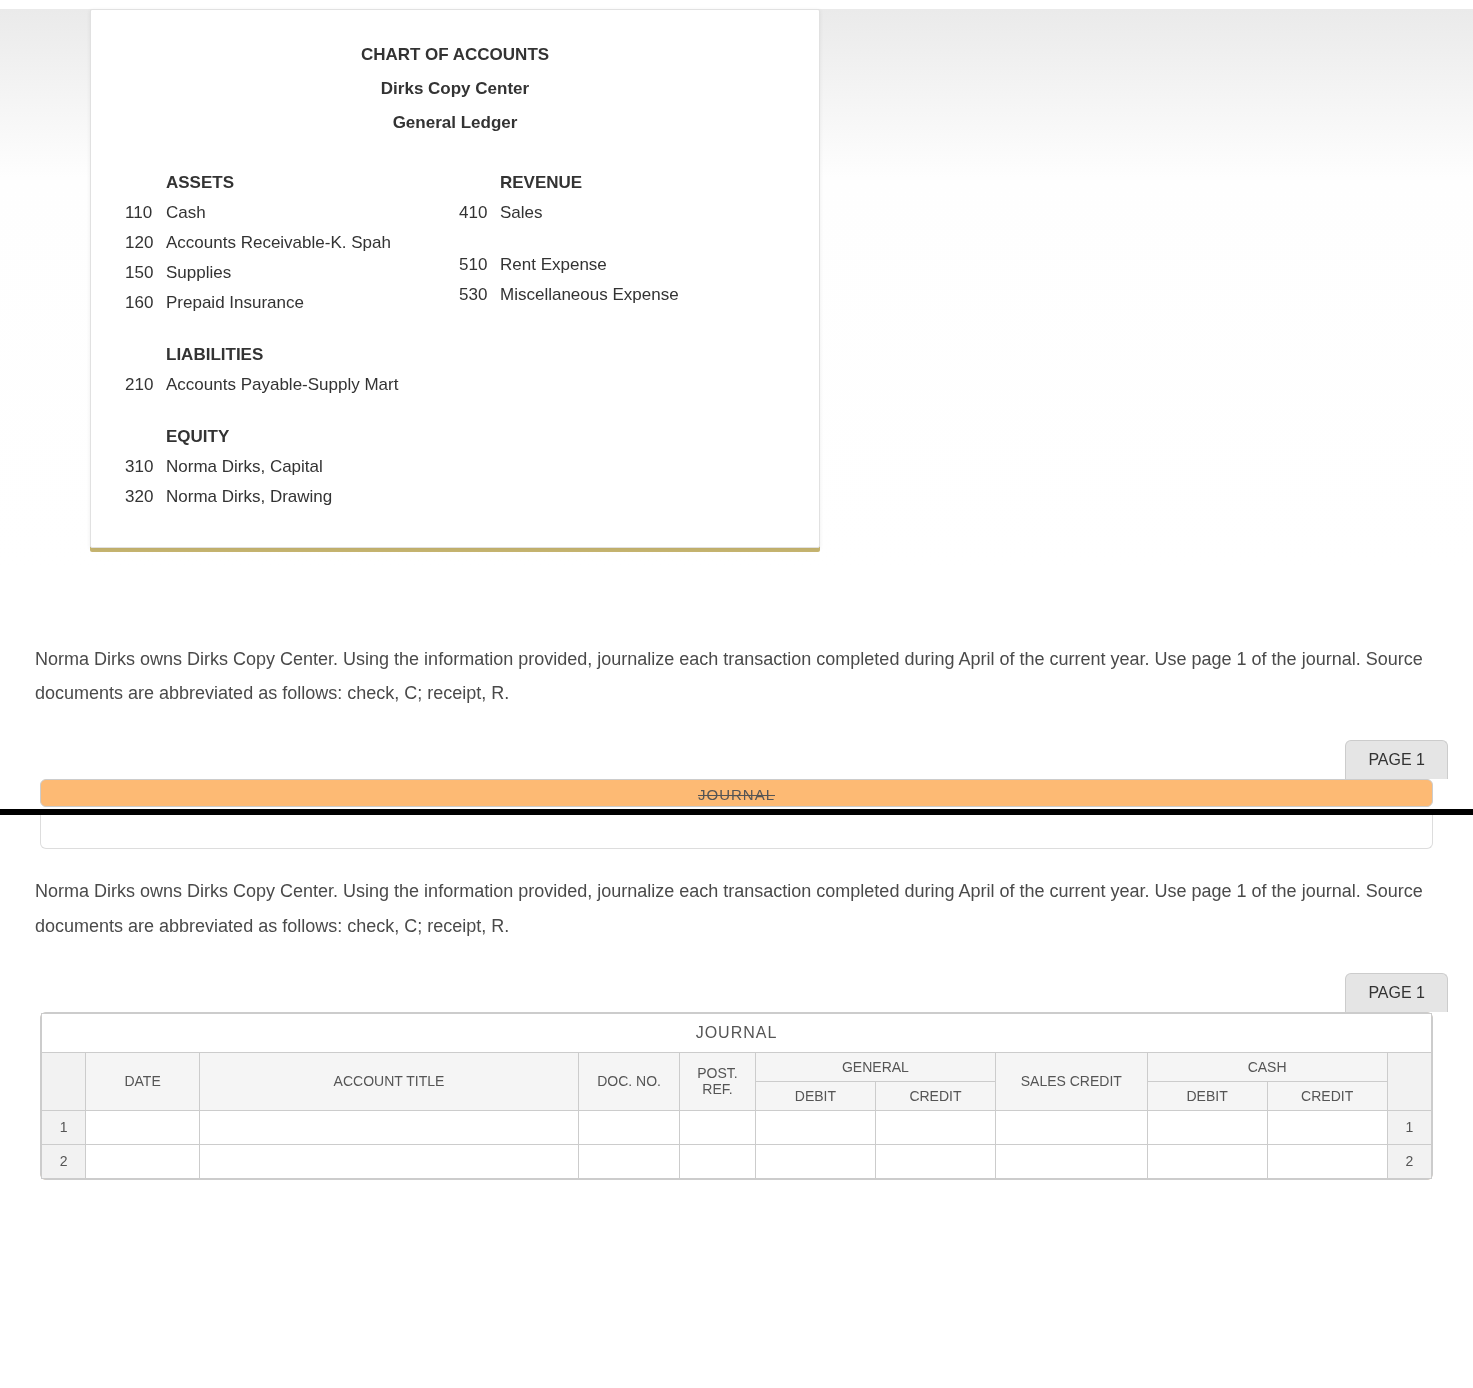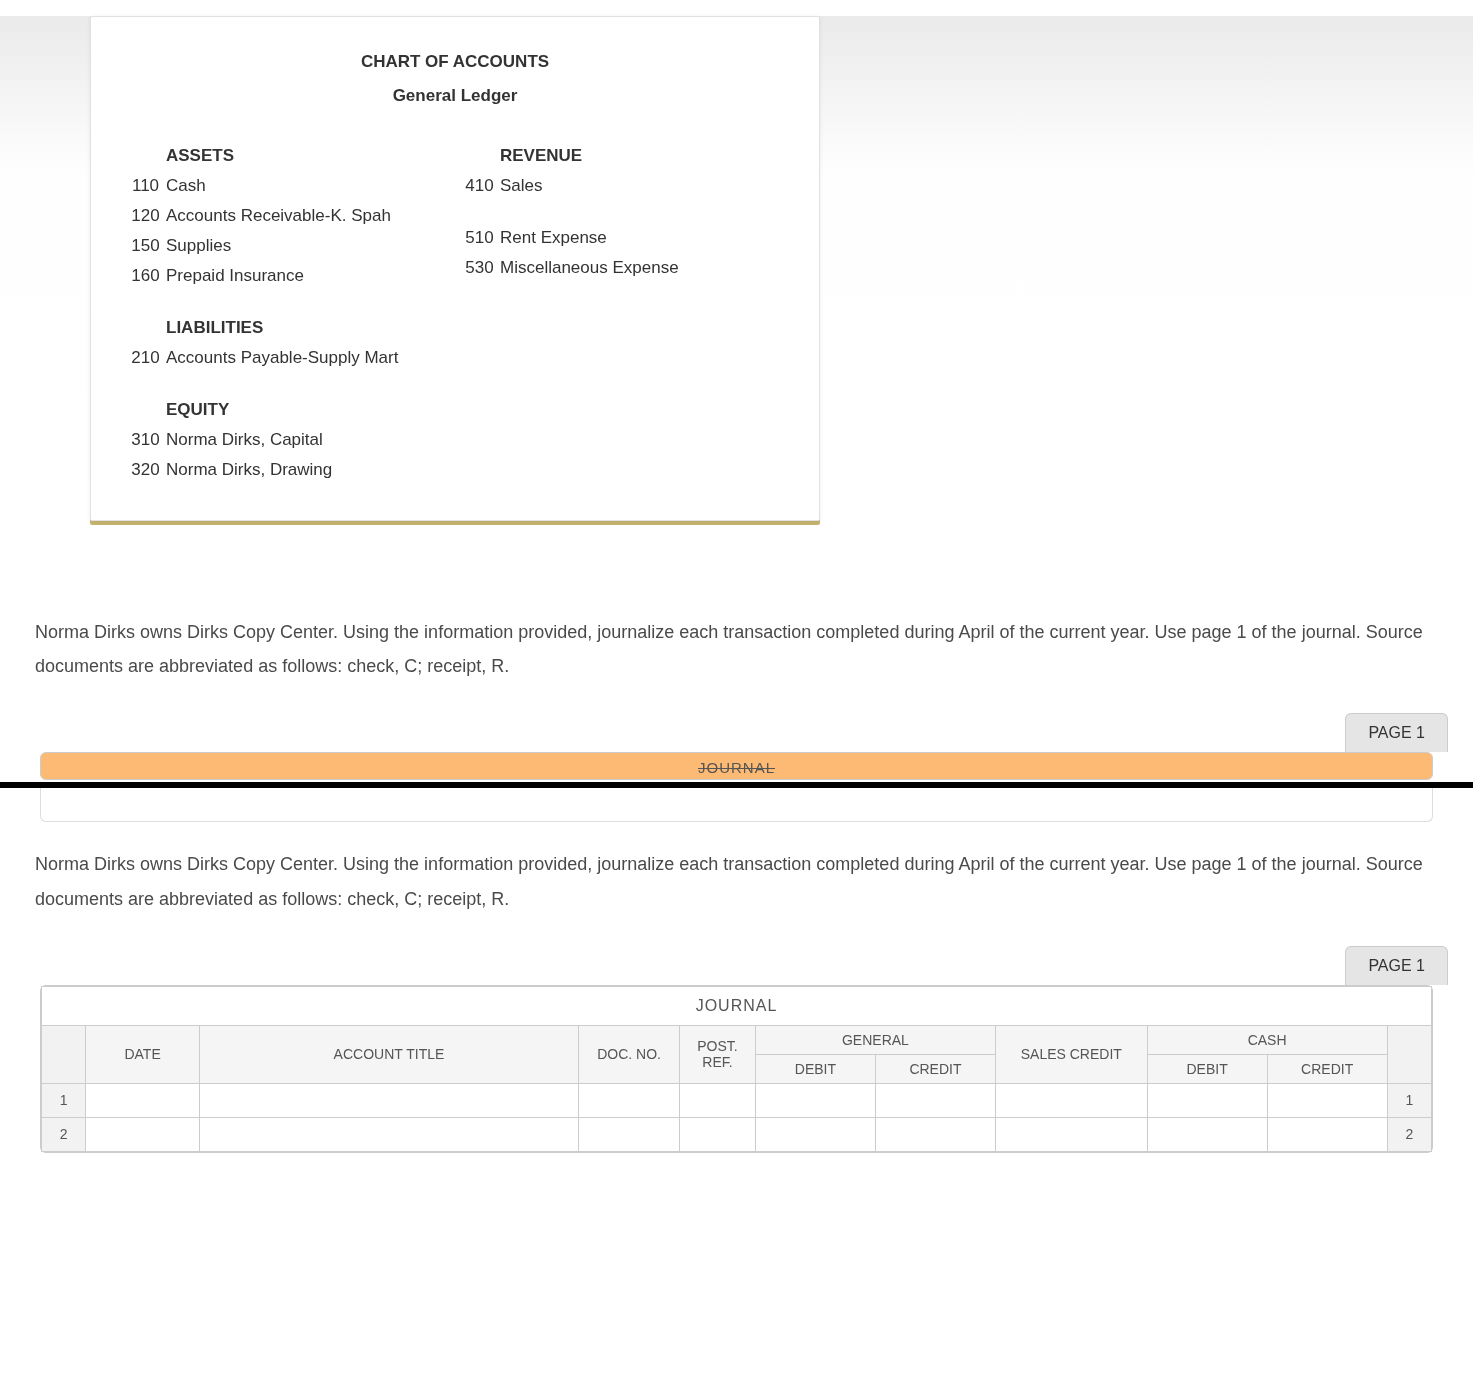--- a/index.html
+++ b/index.html
@@ -5,21 +5,21 @@
   * { box-sizing: border-box; }
   body {
     margin: 0;
     font-family: Arial, Helvetica, sans-serif;
     font-size: 17px;
     color: #333;
     background: #fff;
   }
   .page {
     width: 1473px;
-    margin: 16px auto;
+    margin: 9px auto;
     position: relative;
   }
   .top-section {
     padding: 0 40px 20px 40px;
     background: linear-gradient(#eaeaea 0%, #fefefe 30%, #fff 100%);
   }
   .chart-card {
     margin-left: 50px;
     width: 730px;
     background: #fff;
@@ -44,21 +44,21 @@
   .cat-heading {
     font-weight: bold;
     padding: 5px 0 5px 45px;
   }
   .acct-row {
     display: flex;
     padding: 5px 0;
   }
   .acct-no {
     width: 45px;
-    text-align: center;
+    text-align: left;
     padding-left: 4px;
   }
   .acct-name {
     flex: 1;
   }
   .sec-gap {
     height: 22px;
   }
   .gold-bar {
     margin-left: 50px;
@@ -154,20 +154,21 @@
 </style>
 </head>
 <body>
 
 <div class="page">
 
   <div class="top-section">
     <div class="chart-card">
       <div class="chart-title-block">
         <div>CHART OF ACCOUNTS</div>
+        <div>Dirks Copy Center</div>
         <div>General Ledger</div>
       </div>
       <div class="chart-cols">
         <div class="col" id="col-left">
             <div class="cat-heading">ASSETS</div>
             <div class="acct-row">
               <div class="acct-no">110</div>
               <div class="acct-name">Cash</div>
             </div>
             <div class="acct-row">

